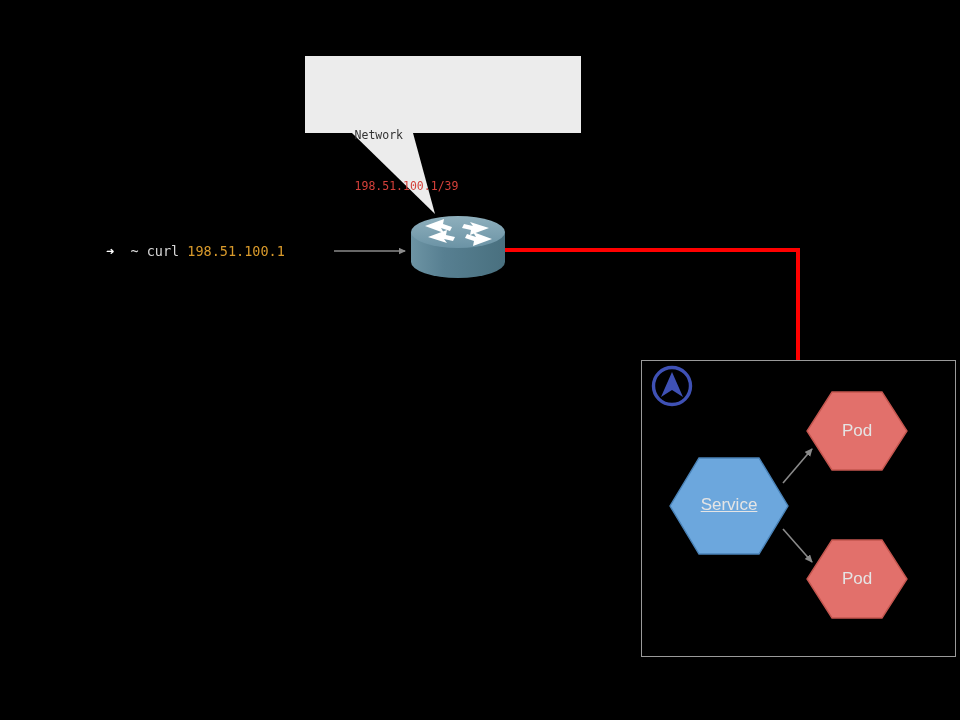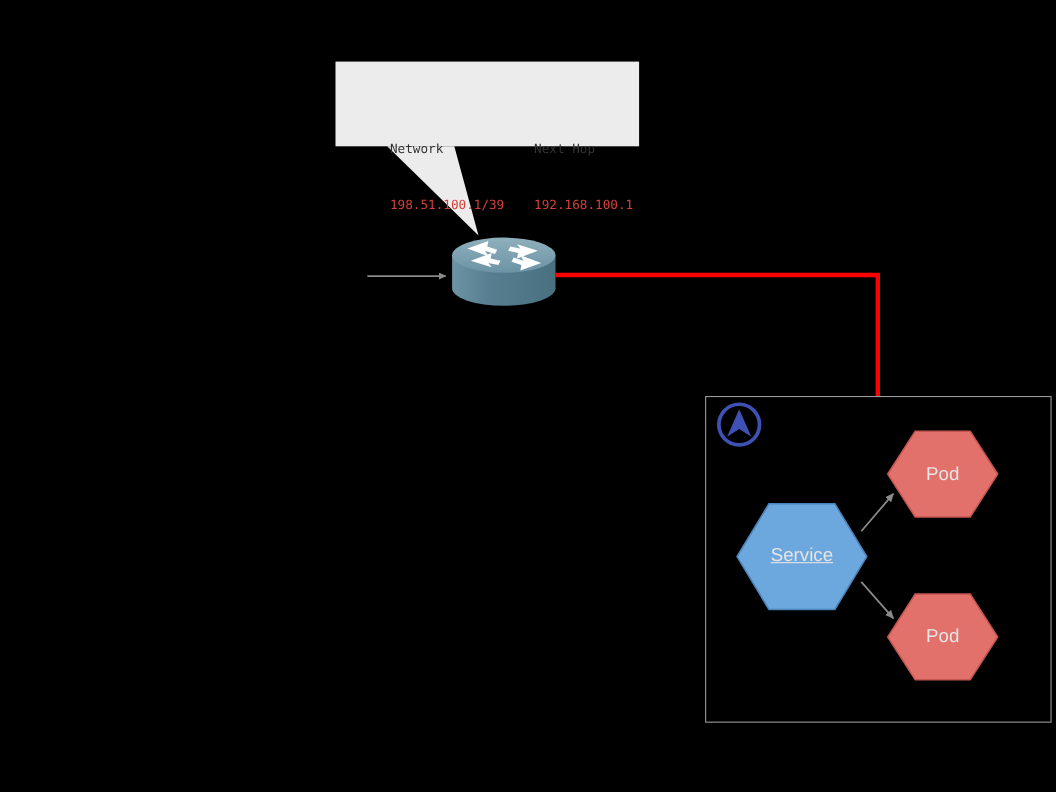--- a/index.html
+++ b/index.html
@@ -156,27 +156,25 @@
 
     <line x1="783" y1="483" x2="812" y2="449" stroke="#8a8a8a" stroke-width="1.6" marker-end="url(#arrowGray2)"></line>
     <line x1="783" y1="529" x2="812" y2="562" stroke="#8a8a8a" stroke-width="1.6" marker-end="url(#arrowGray2)"></line>
   </svg>
 
   <div id="callout-box">
     <div id="callout-table">
       <span class="callout-col callout-col-network">
         <span class="callout-head">Network</span>
         <span class="callout-val">198.51.100.1/39</span>
-      </span><span class="callout-col">
-        <span class="callout-head">Next Hop</span>
-        <span class="callout-val">192.168.100.1</span>
       </span>
     </div>
   </div>
 
+  <div id="terminal-line"><span class="term-arrow">➜</span><span class="term-tilde">  </span><span class="term-tilde">~</span><span class="term-cmd"> </span><span class="term-cmd">curl</span><span class="term-cmd"> </span><span class="term-ip">198.51.100.1</span></div>
 
   <div id="cluster-box"></div>
 
   <svg id="k8s-logo" viewBox="0 0 44 44">
     <circle cx="22" cy="22" r="18.5" fill="none" stroke="#3f51b5" stroke-width="3.4"></circle>
     <path d="M 22 8 L 33 33 L 22 26 L 11 33 Z" fill="#3f51b5"></path>
   </svg>
 
   <div class="node-label" id="label-service">Service</div>
   <div class="node-label" id="label-pod-1">Pod</div>

